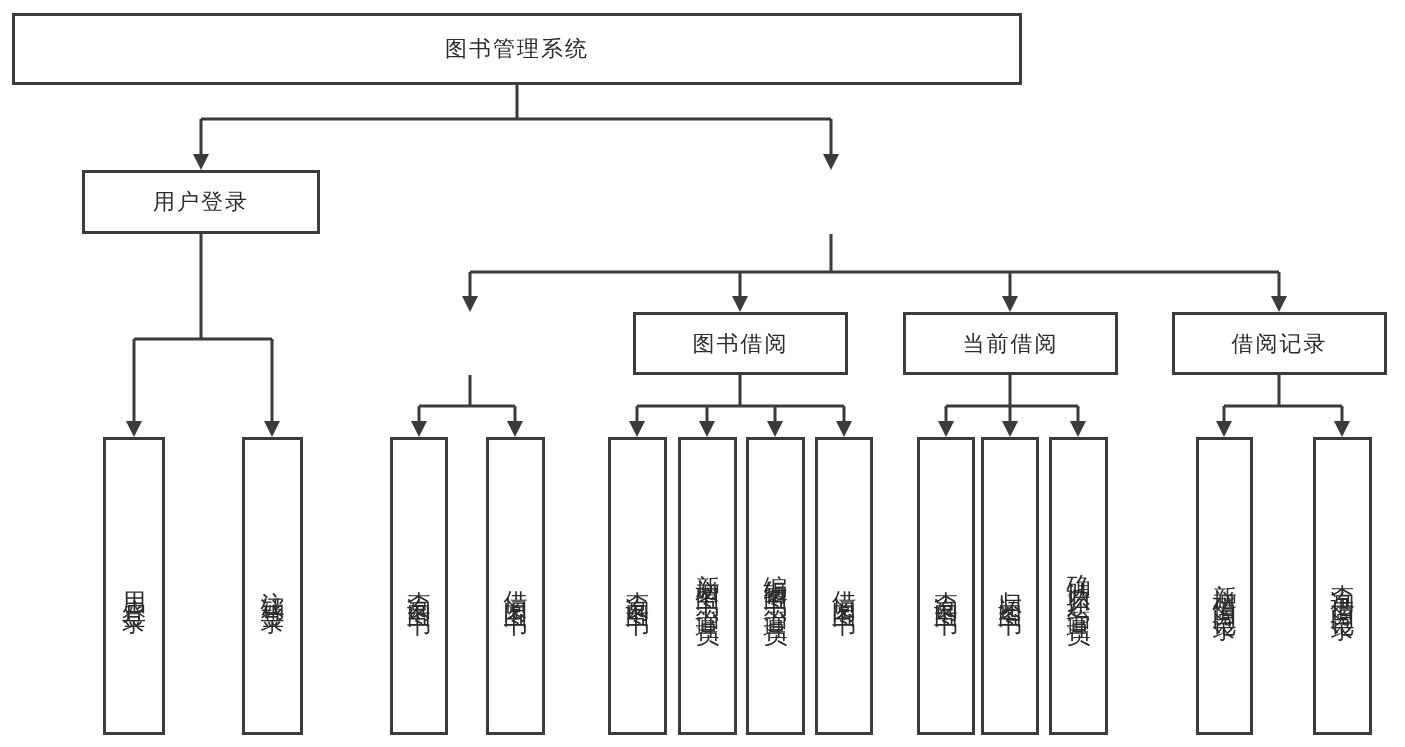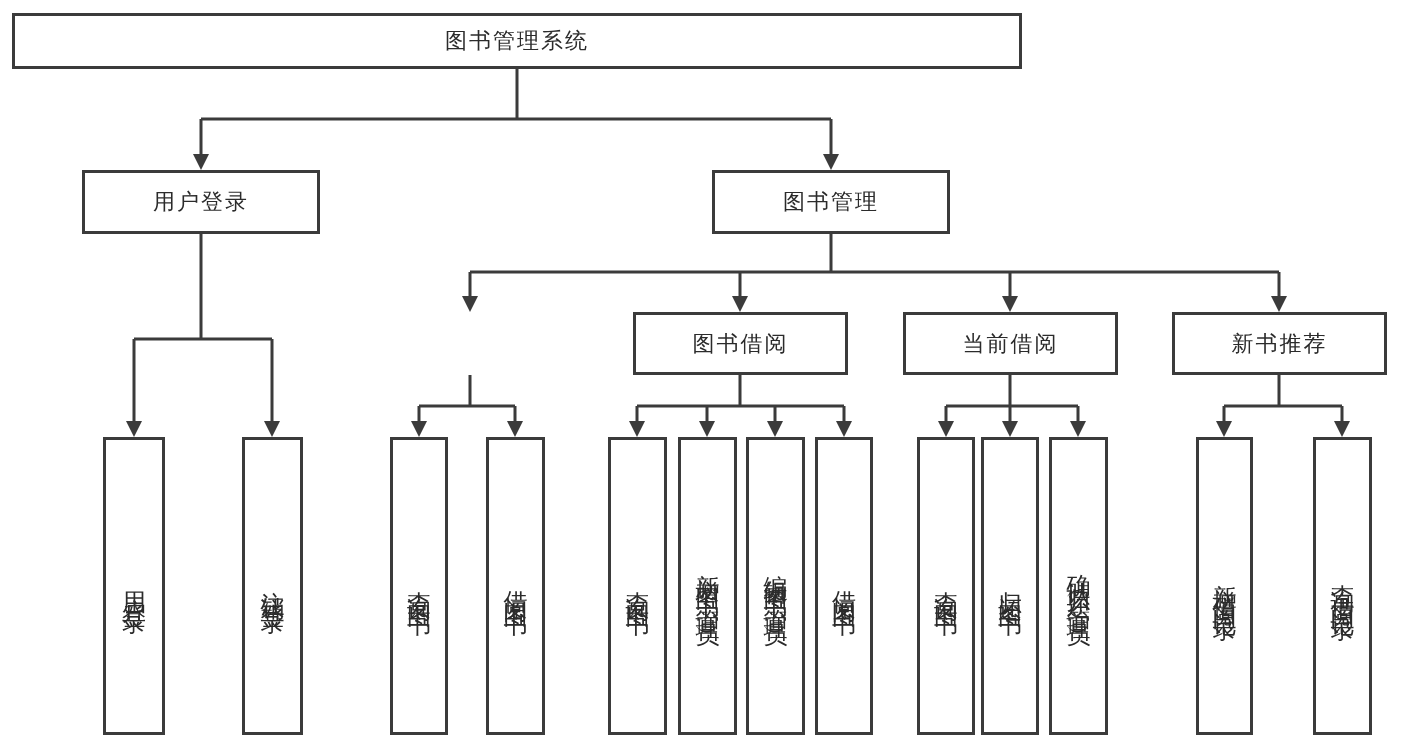--- a/index.html
+++ b/index.html
@@ -66,39 +66,36 @@
              M1279 375 V406 M1224 406 H1342 M1224 406 V423 M1342 406 V423" fill="none" stroke="#3b3b3b" stroke-width="3"></path>
     <path d="M193 154 H209 L201 170 Z M823 154 H839 L831 170 Z
              M462 296 H478 L470 312 Z M732 296 H748 L740 312 Z M1002 296 H1018 L1010 312 Z M1271 296 H1287 L1279 312 Z
              M126 421 H142 L134 437 Z M264 421 H280 L272 437 Z
              M411 421 H427 L419 437 Z M507 421 H523 L515 437 Z
              M629 421 H645 L637 437 Z M699 421 H715 L707 437 Z M767 421 H783 L775 437 Z M836 421 H852 L844 437 Z
              M938 421 H954 L946 437 Z M1002 421 H1018 L1010 437 Z M1070 421 H1086 L1078 437 Z
              M1216 421 H1232 L1224 437 Z M1334 421 H1350 L1342 437 Z" fill="#3b3b3b" stroke="none"></path>
   </svg>
 
-  <div class="box" style="left:12px; top:13px; width:1010px; height:56px;">
+  <div class="box" style="left:12px; top:13px; width:1010px; height:72px;">
     <span class="h-label">图书管理系统</span>
   </div>
 
   <div class="box" style="left:82px; top:170px; width:238px; height:64px;">
     <span class="h-label">用户登录</span>
-  </div>
-  <div class="box" style="left:712px; top:170px; width:238px; height:64px;">
-    <span class="h-label">图书管理</span>
   </div>
 
   <div class="box" style="left:633px; top:312px; width:215px; height:63px;">
     <span class="h-label">图书借阅</span>
   </div>
   <div class="box" style="left:903px; top:312px; width:215px; height:63px;">
     <span class="h-label">当前借阅</span>
   </div>
   <div class="box" style="left:1172px; top:312px; width:215px; height:63px;">
-    <span class="h-label">新书推荐</span>
+    <span class="h-label">借阅记录</span>
   </div>
 
   <div class="box" style="left:103px; top:437px; width:62px; height:298px;">
     <span class="v-label">用户登录</span>
   </div>
   <div class="box" style="left:242px; top:437px; width:61px; height:298px;">
     <span class="v-label">注销登录</span>
   </div>
 
   <div class="box" style="left:390px; top:437px; width:58px; height:298px;">

